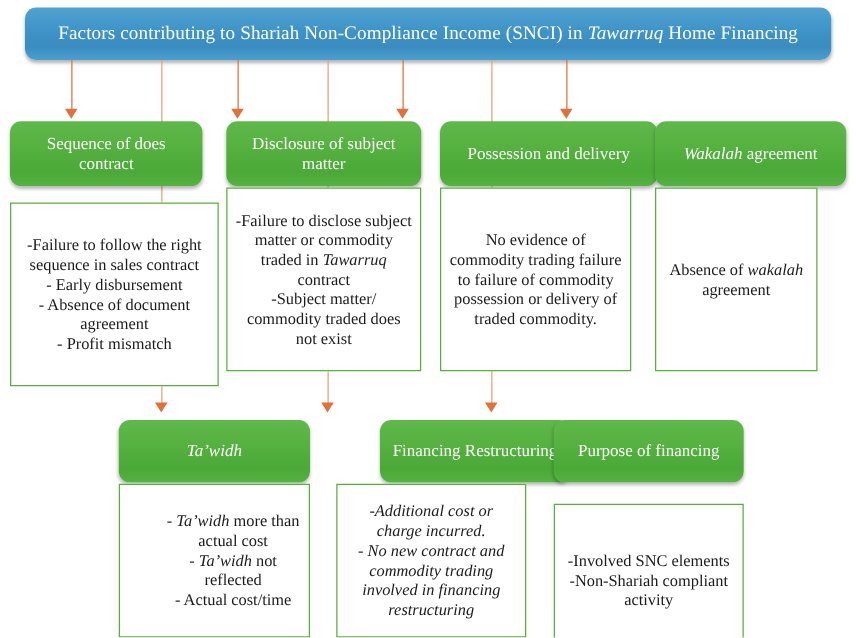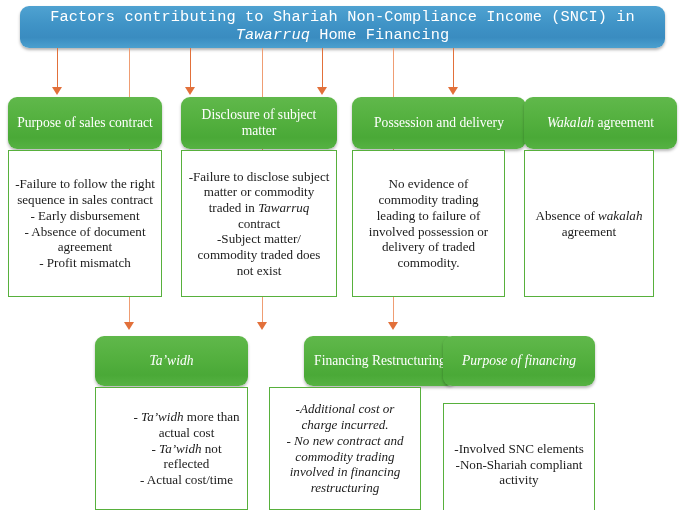--- a/index.html
+++ b/index.html
@@ -15,21 +15,20 @@
   .title-bar{
     position:absolute;left:20px;top:6px;width:645px;height:42px;
     box-sizing:border-box;
     border-radius:9px;
     background:linear-gradient(to bottom,#4fa2d1 0%,#3f93c6 45%,#3a8cc0 75%,#4ba0cf 100%);
     box-shadow:0 2px 3px rgba(0,0,0,0.30);
     display:flex;align-items:center;justify-content:center;
     color:#ffffff;font-size:15.3px;line-height:1.15;
     text-align:center;letter-spacing:.1px;
     padding:0 8px;
-    font-family:Liberation Mono, monospace;
   }
   .title-bar em{font-style:italic;}
 
   
   .conn{position:absolute;width:0;border-left:1.6px solid #e2703a;}
   .conn.pale{border-left-color:#ef9d73;}
   .arrowhead{
     position:absolute;width:0;height:0;
     border-left:5.5px solid transparent;
     border-right:5.5px solid transparent;
@@ -90,42 +89,42 @@
   <div class="arrowhead" style="left:123.5px;top:322px;"></div>
 
   <div class="conn pale" style="left:262px;top:48px;height:275px;"></div>
   <div class="arrowhead" style="left:256.5px;top:322px;"></div>
 
   <div class="conn pale" style="left:393px;top:48px;height:275px;"></div>
   <div class="arrowhead" style="left:387.5px;top:322px;"></div>
 
   <div class="node" style="left:8px;top:97px;width:154px;">
     <div class="head" style="width:154px;height:52px;">
-      <span>Purpose of sales contract</span>
+      <span>Sequence of does contract</span>
     </div>
-    <div class="body" style="top:53px;width:154px;height:147px;justify-content:center;">
+    <div class="body" style="top:65px;width:167px;height:147px;justify-content:center;">
       <span class="txt">-Failure to follow the right sequence in sales contract<br>- Early disbursement<br>- Absence of document agreement<br>- Profit mismatch</span>
     </div>
   </div>
 
   <div class="node" style="left:181px;top:97px;width:156px;">
     <div class="head" style="width:156px;height:52px;font-family:Liberation Serif, serif;">
       <span>Disclosure of subject matter</span>
     </div>
     <div class="body" style="top:53px;width:156px;height:147px;">
       <span class="txt">-Failure to disclose subject matter or commodity traded in <em>Tawarruq</em> contract<br>-Subject matter/ commodity traded does not exist</span>
     </div>
   </div>
 
   <div class="node" style="left:352px;top:97px;width:153px;">
     <div class="head" style="width:174px;height:52px;">
       <span>Possession and delivery</span>
     </div>
     <div class="body" style="top:53px;width:153px;height:147px;">
-      <span class="txt">No evidence of commodity trading leading to failure of involved possession or delivery of traded commodity.</span>
+      <span class="txt">No evidence of commodity trading failure to failure of commodity possession or delivery of traded commodity.</span>
     </div>
   </div>
 
   <div class="node" style="left:524px;top:97px;width:153px;">
     <div class="head" style="width:153px;height:52px;">
       <span><em>Wakalah</em> agreement</span>
     </div>
     <div class="body" style="top:53px;width:130px;height:147px;">
       <span class="txt">Absence of <em>wakalah</em> agreement</span>
     </div>
@@ -143,21 +142,21 @@
   <div class="node" style="left:269px;top:336px;width:152px;">
     <div class="head" style="width:152px;height:50px;margin-left:35px;">
       <span>Financing Restructuring</span>
     </div>
     <div class="body" style="top:51px;width:152px;height:123px;font-style:italic;">
       <span class="txt">-Additional cost or charge incurred.<br>- No new contract and commodity trading involved in financing restructuring</span>
     </div>
   </div>
 
   <div class="node" style="left:443px;top:336px;width:152px;">
-    <div class="head" style="width:152px;height:50px;font-style:italic;">
+    <div class="head" style="width:152px;height:50px;">
       <span>Purpose of financing</span>
     </div>
     <div class="body" style="top:67px;width:152px;height:123px;">
       <span class="txt">-Involved SNC elements<br>-Non-Shariah compliant activity</span>
     </div>
   </div>
 
 </div>
 
 </body></html>

